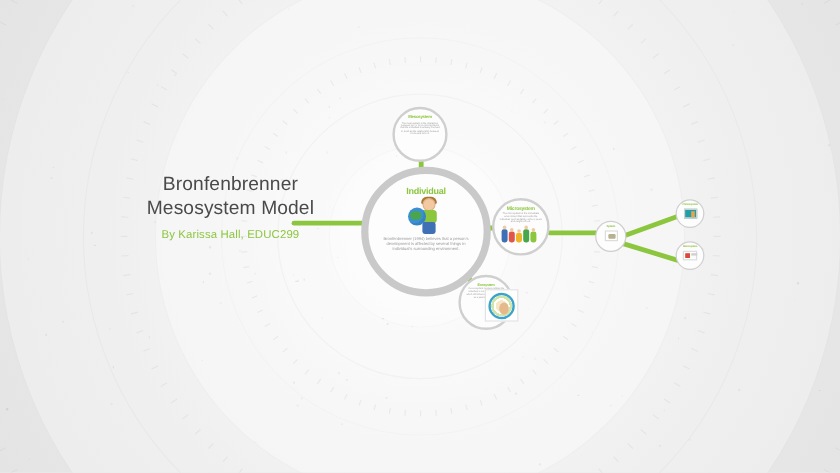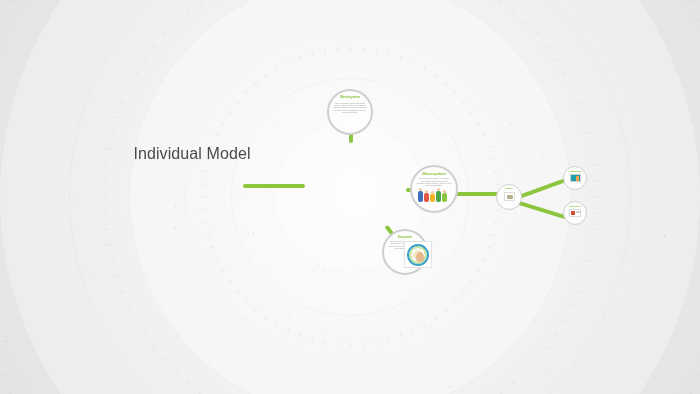--- a/index.html
+++ b/index.html
@@ -409,24 +409,38 @@
   <div class="edge" style="left:243px;top:184px;width:62px;background:#8CC63E;"></div>
   <div class="edge" style="left:351px;top:131px;width:10px;background:#8CC63E;transform:rotate(90deg);"></div>
   <div class="edge" style="left:406px;top:188px;width:12px;background:#8CC63E;"></div>
   <div class="edge" style="left:386px;top:224px;width:20px;background:#8CC63E;transform:rotate(52deg);"></div>
   <div class="edge" style="left:456px;top:192px;width:44px;background:#8CC63E;"></div>
   <div class="edge" style="left:516px;top:196px;width:56px;background:#8CC63E;transform:rotate(-20deg);"></div>
   <div class="edge" style="left:516px;top:200px;width:56px;background:#8CC63E;transform:rotate(17deg);"></div>
 
   <div id="title-block">
     <div class="main">
-      <div>Individual Model</div>
-    </div>
-  </div>
-
+      <div>Bronfenbrenner</div>
+      <div>Mesosystem Model</div>
+    </div>
+    <div class="sub">By Karissa Hall, EDUC299</div>
+  </div>
+
+  <div class="node" id="node-individual">
+    <div class="title">Individual</div>
+    <div class="kid">
+      <div class="hair"></div>
+        <div class="head"></div>
+        <div class="torso"></div>
+      <div class="legs"></div>
+        <div class="arm"></div>
+        <div class="globe"></div>
+    </div>
+    <div class="body">Bronfenbrenner (1994) believes that a person's development is affected by several things in individual's surrounding environment.</div>
+  </div>
 
   <div class="node" id="node-mesosystem">
     <div class="title">Mesosystem</div>
     <div class="body">The mesosystem is the interaction between two or more microsystems that the individual is actively involved in, such as the relationship between home and school.</div>
   </div>
 
   <div class="node" id="node-microsystem">
     <div class="title">Microsystem</div>
     <div class="body">The microsystem is the immediate environment that surrounds the individual, such as family, school, peers and neighborhood.</div>
     <div class="family">

